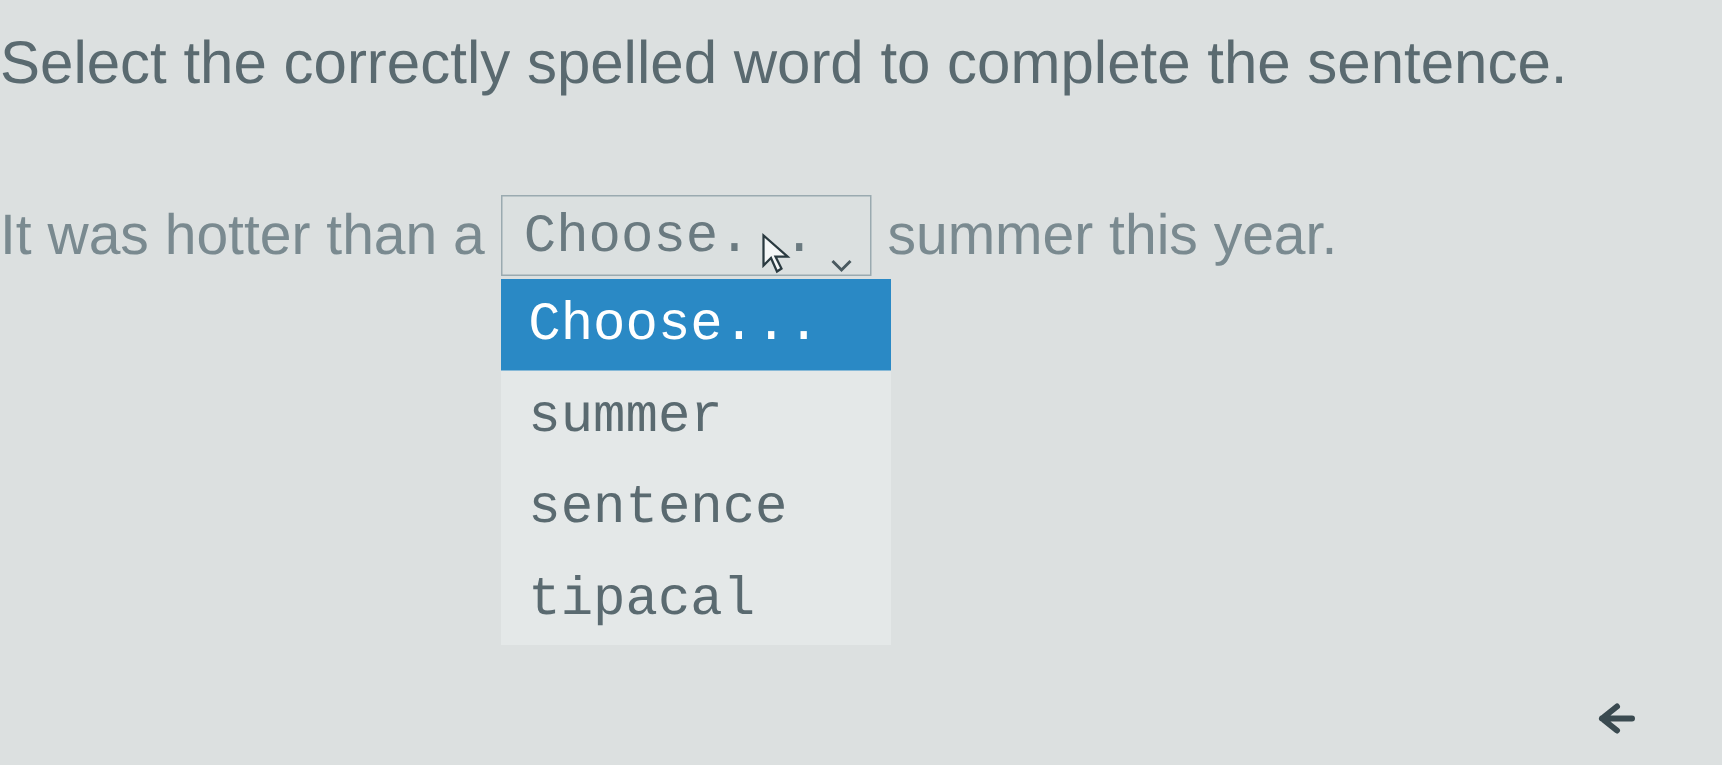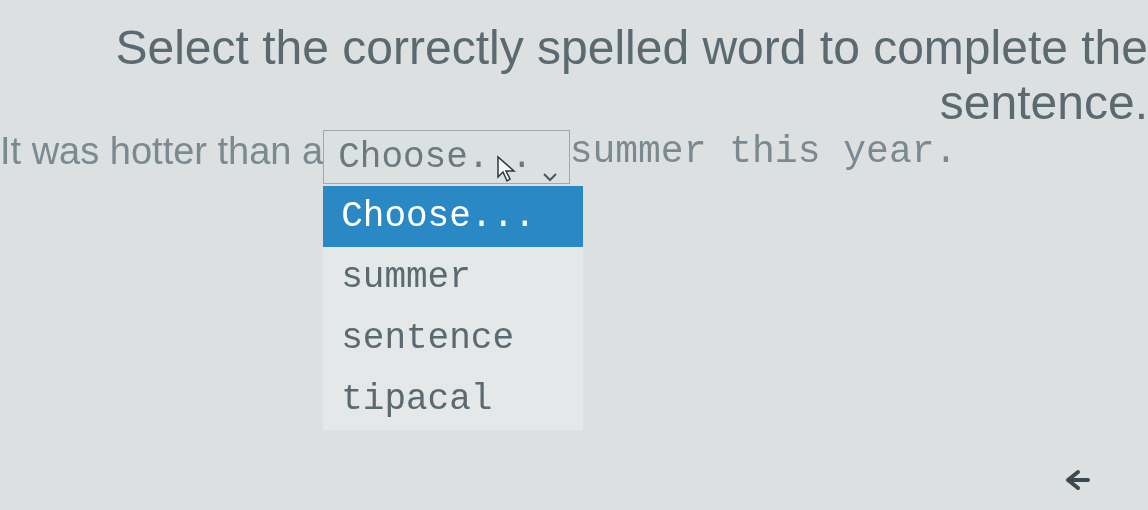--- a/index.html
+++ b/index.html
@@ -7,37 +7,37 @@
       font-family: -apple-system, BlinkMacSystemFont, "Segoe UI", sans-serif;
       background: #dce0e0;
       width: 1148px;
       height: 510px;
       overflow: hidden;
       position: relative;
       font-weight: 300;
     }
     .instruction {
       color: #5a6a70;
-      font-size: 48px;
+      font-size: 40px;
       padding: 20px 0 0 0;
       letter-spacing: 0px;
-      text-align: right;
     }
     .sentence-line {
       display: flex;
+      align-items: center;
+      margin-top: 65px;
       font-size: 38px;
       color: #7a8a90;
-      gap: 0;
+      gap: 11px;
     }
     .sentence-before {
       white-space: nowrap;
     }
     .sentence-after {
       white-space: nowrap;
-      font-family: Liberation Mono, monospace;
     }
     .select-wrap {
       position: relative;
       display: inline-block;
       font-family: Liberation Mono, monospace;
     }
     .select-box {
       border: 1px solid #9aaab0;
       background: #dbe0e0;
       padding: 4px 36px 4px 14px;

